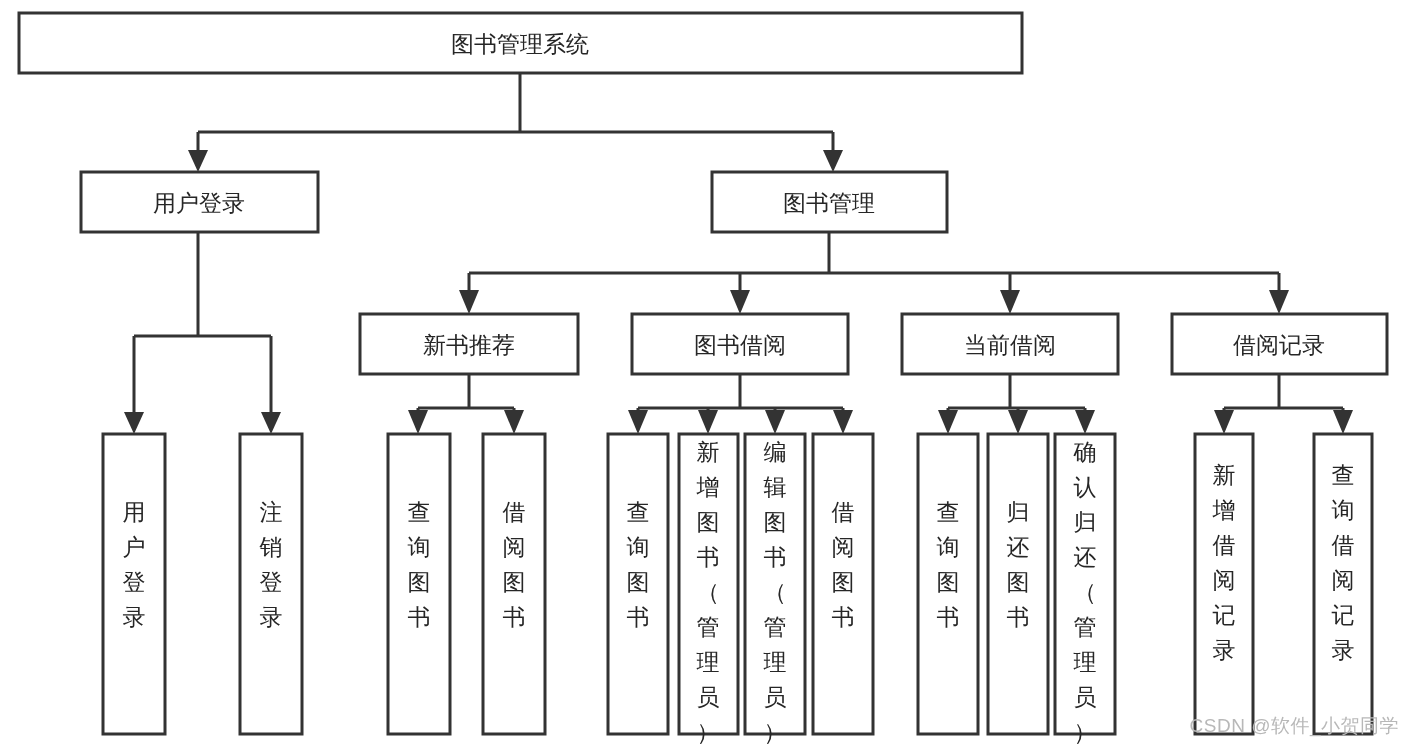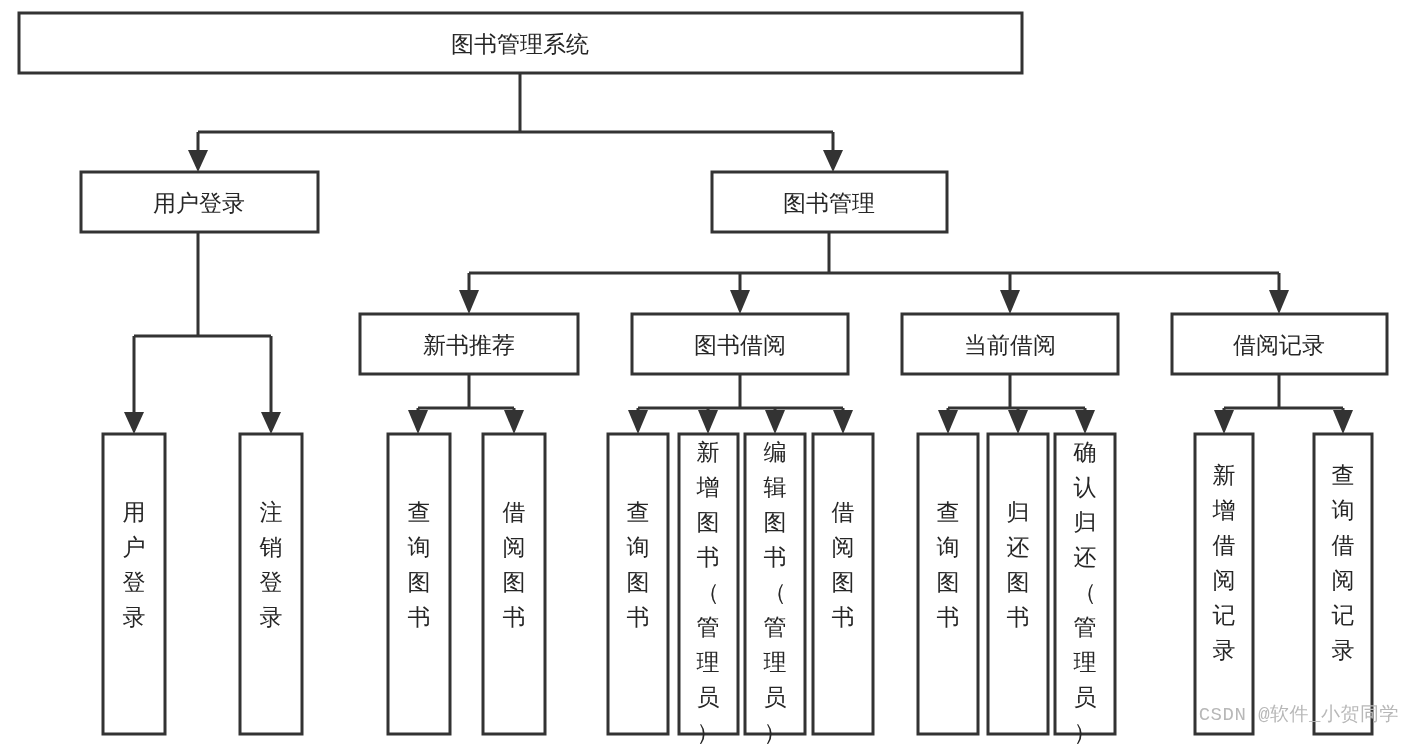--- a/index.html
+++ b/index.html
@@ -54,22 +54,22 @@
   }
   .leaf-label {
     font-family: "DejaVu Sans", "Liberation Sans", sans-serif;
     font-size: 23px;
     fill: #262626;
     text-anchor: middle;
   }
   .watermark {
     position: absolute;
     right: 6px;
-    bottom: 20px;
-    font-family: Liberation Mono, monospace;
+    bottom: 8px;
+    font-family: Liberation Sans, sans-serif;
     font-size: 19px;
     color: #b8b8b8;
     letter-spacing: 0.5px;
     white-space: nowrap;
     pointer-events: none;
   }
 </style>
 </head>
 <body>
 

